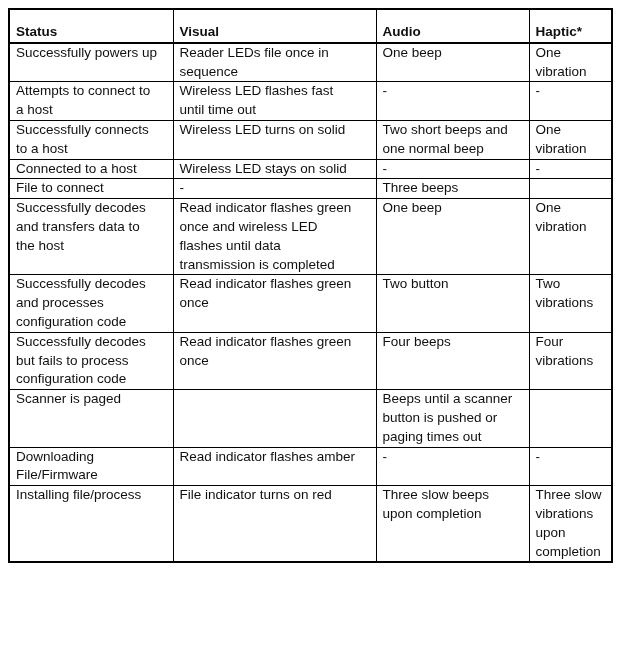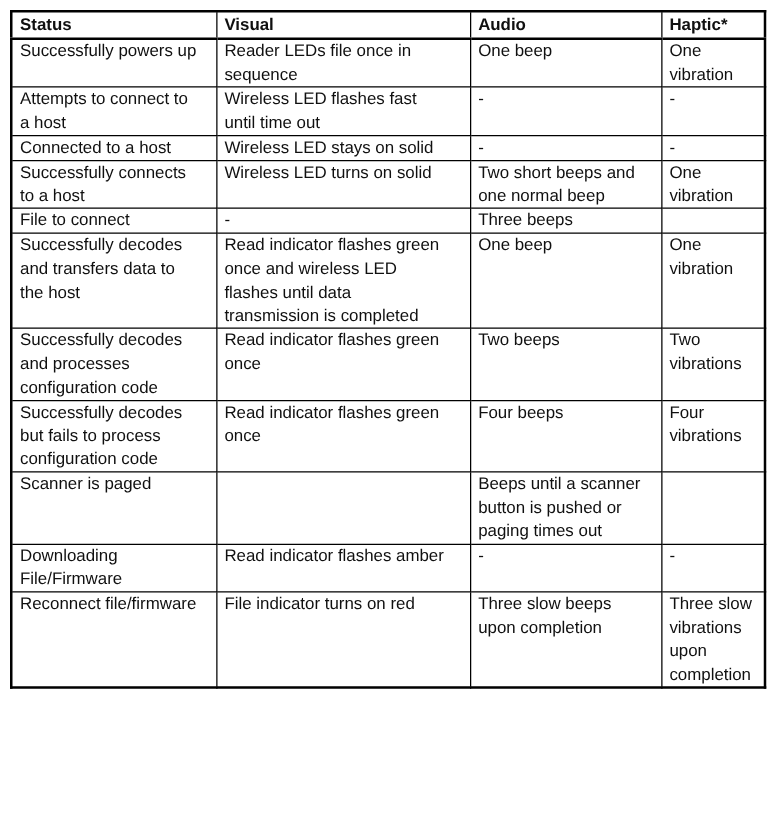--- a/index.html
+++ b/index.html
@@ -27,21 +27,21 @@
     padding: 0 5px 0 6px;
     font-size: 13.5px;
     line-height: 18.8px;
     white-space: pre-wrap;
     overflow: hidden;
     text-align: left;
   }
   .status-table thead th {
     font-weight: bold;
     border-bottom: 2px solid #000000;
-    padding-top: 1px;
+    padding-top: 13px;
   }
   col.c-status  { width: 164px; }
   col.c-visual  { width: 203px; }
   col.c-audio   { width: 153px; }
   col.c-haptic  { width: 83px;  }
 </style>
 </head>
 <body>
 
 <div class="page">
@@ -71,33 +71,33 @@
       </tr>
       <tr>
         <td>Attempts to connect to
 a host</td>
         <td>Wireless LED flashes fast
 until time out</td>
         <td>-</td>
         <td>-</td>
       </tr>
       <tr>
-        <td>Connected to a host</td>
-        <td>Wireless LED stays on solid</td>
-        <td>-</td>
-        <td>-</td>
-      </tr>
-      <tr>
         <td>Successfully connects
 to a host</td>
         <td>Wireless LED turns on solid</td>
         <td>Two short beeps and
 one normal beep</td>
         <td>One
 vibration</td>
+      </tr>
+      <tr>
+        <td>Connected to a host</td>
+        <td>Wireless LED stays on solid</td>
+        <td>-</td>
+        <td>-</td>
       </tr>
       <tr>
         <td>File to connect</td>
         <td>-</td>
         <td>Three beeps</td>
         <td></td>
       </tr>
       <tr>
         <td>Successfully decodes
 and transfers data to
@@ -109,21 +109,21 @@
         <td>One beep</td>
         <td>One
 vibration</td>
       </tr>
       <tr>
         <td>Successfully decodes
 and processes
 configuration code</td>
         <td>Read indicator flashes green
 once</td>
-        <td>Two beeps</td>
+        <td>Two button</td>
         <td>Two
 vibrations</td>
       </tr>
       <tr>
         <td>Successfully decodes
 but fails to process
 configuration code</td>
         <td>Read indicator flashes green
 once</td>
         <td>Four beeps</td>
@@ -139,21 +139,21 @@
         <td></td>
       </tr>
       <tr>
         <td>Downloading
 File/Firmware</td>
         <td>Read indicator flashes amber</td>
         <td>-</td>
         <td>-</td>
       </tr>
       <tr>
-        <td>Reconnect file/firmware</td>
+        <td>Installing file/process</td>
         <td>File indicator turns on red</td>
         <td>Three slow beeps
 upon completion</td>
         <td>Three slow
 vibrations
 upon
 completion</td>
       </tr>
     </tbody>
   </table>

